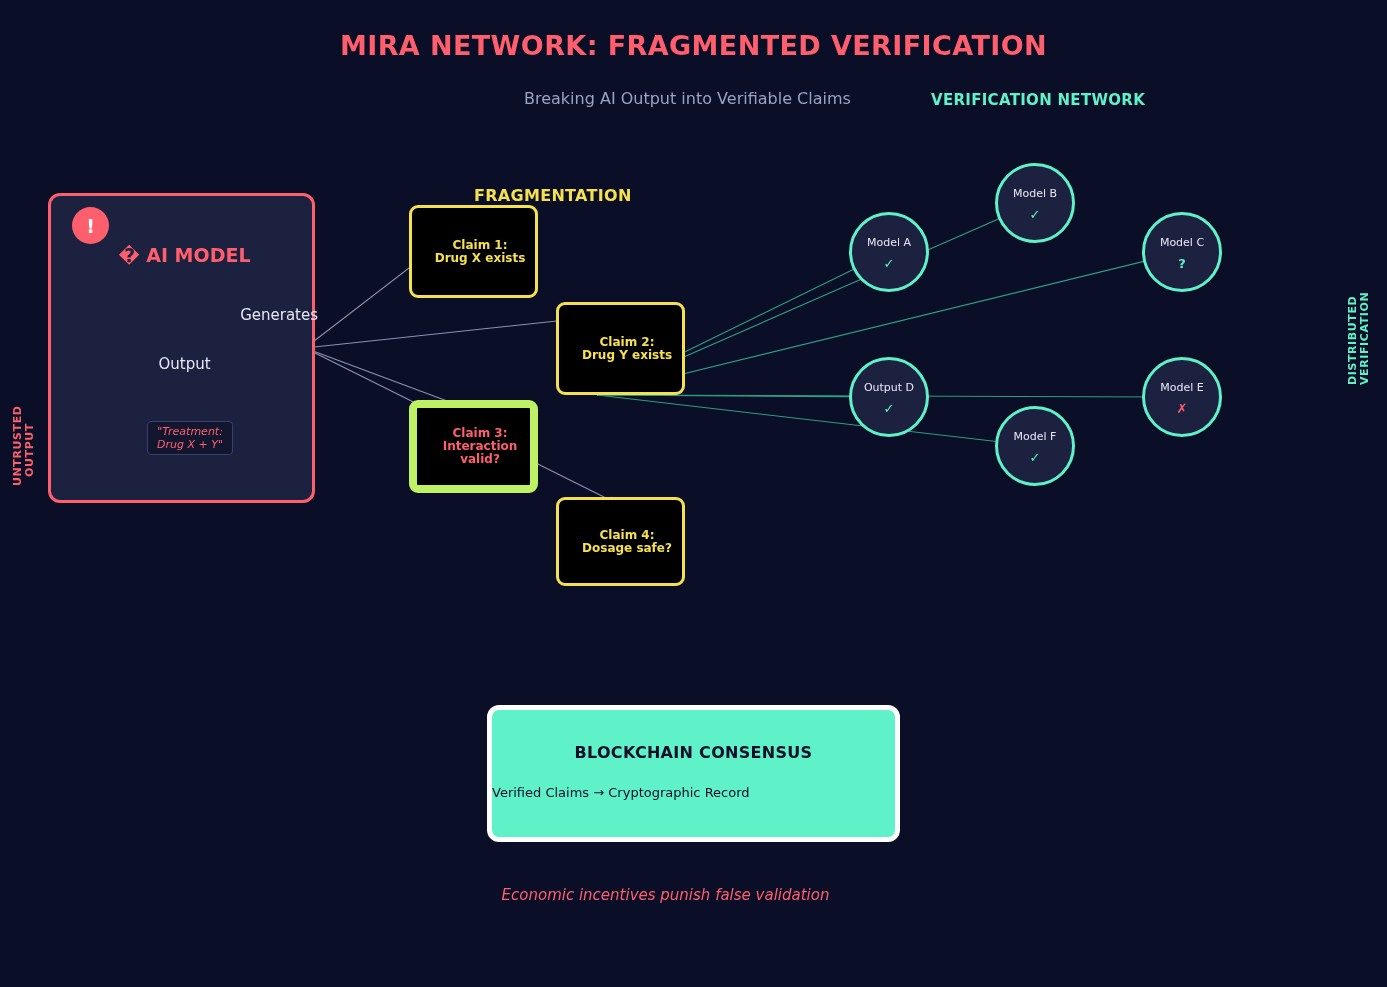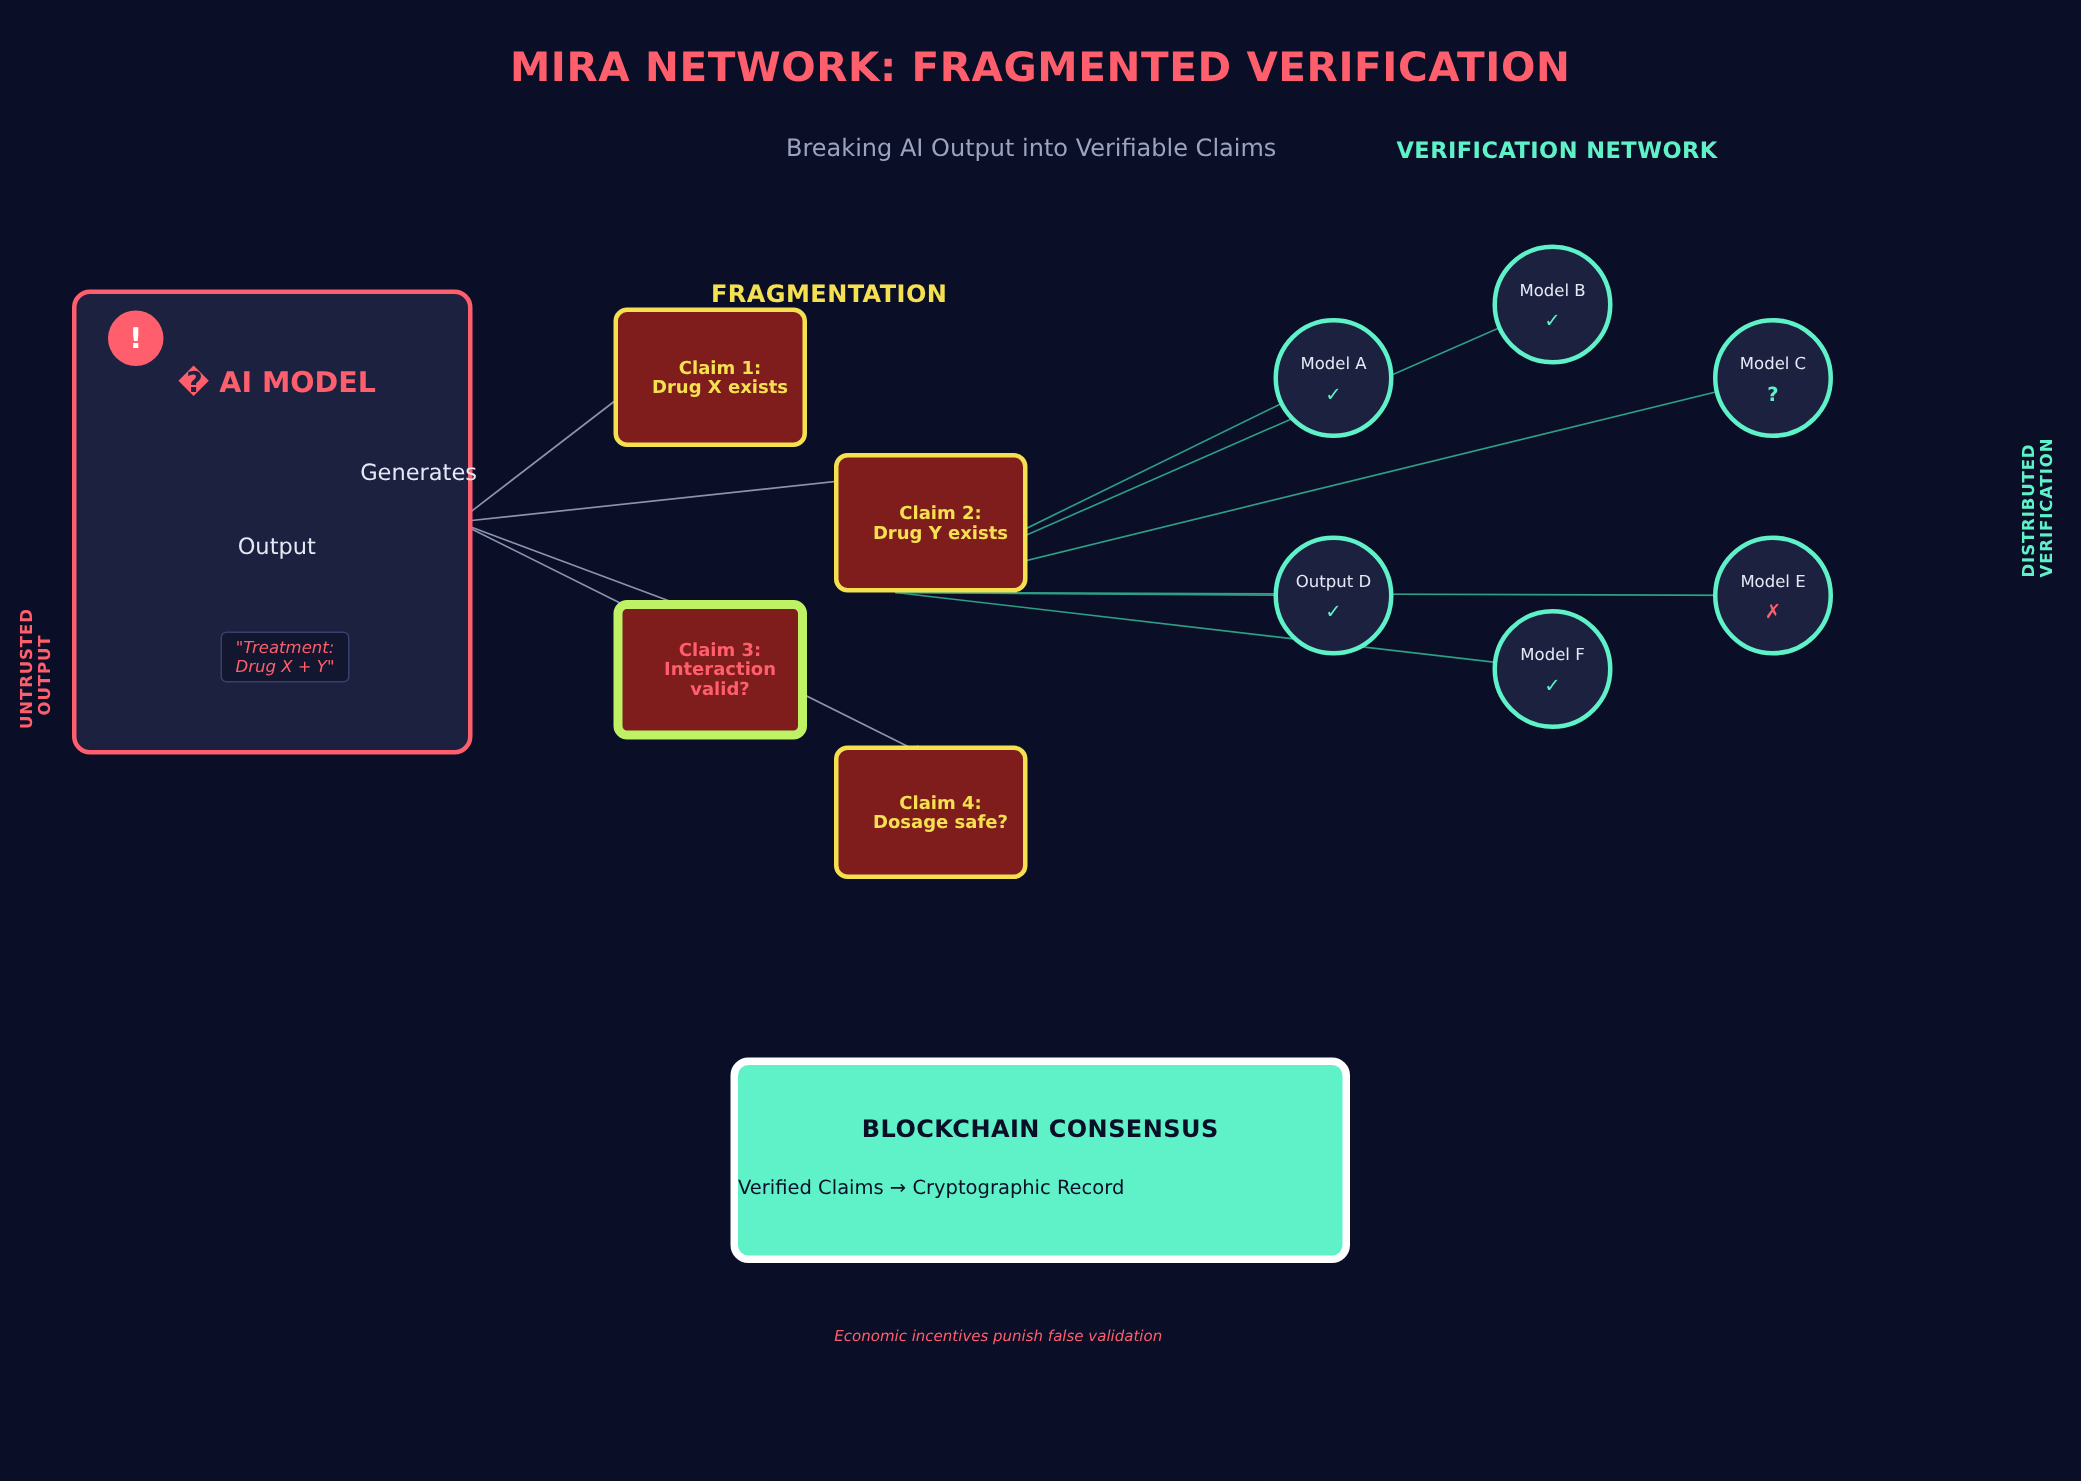--- a/index.html
+++ b/index.html
@@ -142,34 +142,34 @@
     line-height: 13px;
     text-align: center;
     white-space: pre-line;
     box-sizing: content-box;
   }
 
   
   .claim {
     position: absolute;
     border-radius: 9px;
-    background: #7f1d1d;
+    background: #000000;
     box-sizing: border-box;
     display: flex;
     align-items: center;
     justify-content: center;
     text-align: center;
     font-size: 12px;
     font-weight: bold;
     line-height: 13px;
     white-space: pre-line;
     padding-left: 13px;
   }
   .claim-yellow { border: 3px solid #f5e050; color: #f5e050; }
-  .claim-red    { border: 6px solid #bef264; color: #ff5f6d; }
+  .claim-red    { border: 8px solid #bef264; color: #ff5f6d; }
 
   
   .node {
     position: absolute;
     width: 80px; height: 80px;
     border: 3px solid #5ff2c8;
     border-radius: 50%;
     background: #1c2140;
     box-sizing: border-box;
   }
@@ -219,21 +219,21 @@
     text-align: left;
     color: #0a0e27;
     font-size: 13px;
   }
   .footnote {
     position: absolute;
     left: 0; top: 886px;
     width: 1331px;
     text-align: center;
     color: #ff5f6d;
-    font-size: 10px;
+    font-size: 15px;
     font-style: italic;
   }
 </style>
 </head>
 <body>
 
 <div id="stage">
 
   <svg id="wires" viewBox="0 0 1387 987" xmlns="http://www.w3.org/2000/svg">
     <defs>

